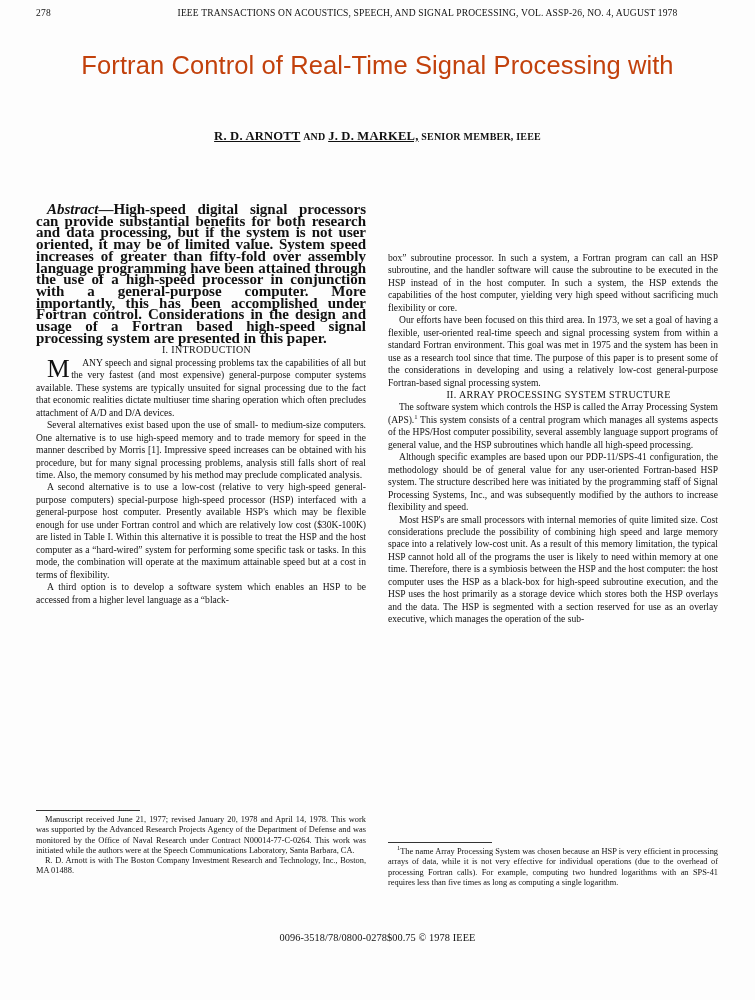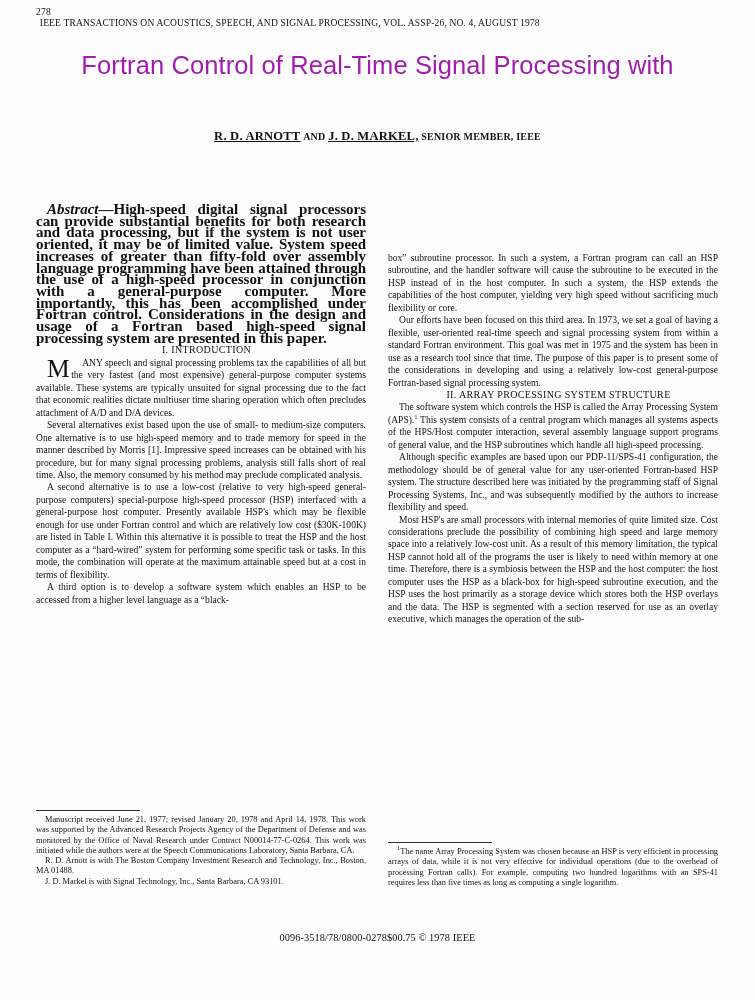--- a/index.html
+++ b/index.html
@@ -23,21 +23,20 @@
 
   
   .runhead {
     position: absolute;
     top: 7px;
     left: 36px;
     right: 36px;
     height: 14px;
     display: flex;
     align-items: baseline;
-    flex-direction: column;
   }
   .runhead-folio {
     font-size: 9.5px;
     letter-spacing: 0.3px;
     font-variant: small-caps;
     width: 100px;
   }
   .runhead-title {
     flex: 1;
     text-align: center;
@@ -55,21 +54,21 @@
     position: absolute;
     top: 32px;
     left: 60px;
     right: 60px;
     text-align: center;
     font-family: "Liberation Sans", sans-serif;
     font-size: 25.5px;
     font-weight: normal;
     line-height: 1.33;
     letter-spacing: 0.1px;
-    color: #a21caf;
+    color: #c2410c;
   }
   .title .tline { display: block; }
 
   
   .authors {
     position: absolute;
     top: 129px;
     left: 60px;
     right: 60px;
     text-align: center;
@@ -226,34 +225,33 @@
   </div>
 
   <div class="col col-right">
 
     <p class="noindent">box” subroutine processor. In such a system, a Fortran program can call an HSP subroutine, and the handler software will cause the subroutine to be executed in the HSP instead of in the host computer. In such a system, the HSP extends the capabilities of the host computer, yielding very high speed without sacrificing much flexibility or core.</p>
 
     <p>Our efforts have been focused on this third area. In 1973, we set a goal of having a flexible, user-oriented real-time speech and signal processing system from within a standard Fortran environment. This goal was met in 1975 and the system has been in use as a research tool since that time. The purpose of this paper is to present some of the considerations in developing and using a relatively low-cost general-purpose Fortran-based signal processing system.</p>
 
     <p class="sec-head"><span class="numeral">II. </span><span>Array Processing System Structure</span></p>
 
-    <p><span>The software system which controls the HSP is called the Array Processing System (APS).</span><sup class="fn">1</sup><span> This system consists of a central program which manages all systems aspects of the HPS/Host computer interaction, several assembly language support programs of general value, and the HSP subroutines which handle all high-speed processing.</span></p>
+    <p><span>The software system which controls the HSP is called the Array Processing System (APS).</span><sup class="fn">1</sup><span> This system consists of a central program which manages all systems aspects of the HPS/Host computer possibility, several assembly language support programs of general value, and the HSP subroutines which handle all high-speed processing.</span></p>
 
     <p>Although specific examples are based upon our PDP-11/SPS-41 configuration, the methodology should be of general value for any user-oriented Fortran-based HSP system. The structure described here was initiated by the programming staff of Signal Processing Systems, Inc., and was subsequently modified by the authors to increase flexibility and speed.</p>
 
     <p>Most HSP's are small processors with internal memories of quite limited size. Cost considerations preclude the possibility of combining high speed and large memory space into a relatively low-cost unit. As a result of this memory limitation, the typical HSP cannot hold all of the programs the user is likely to need within memory at one time. Therefore, there is a symbiosis between the HSP and the host computer: the host computer uses the HSP as a black-box for high-speed subroutine execution, and the HSP uses the host primarily as a storage device which stores both the HSP overlays and the data. The HSP is segmented with a section reserved for use as an overlay executive, which manages the operation of the sub-</p>
   </div>
 
   <div class="fn-rule fn-rule-left"></div>
   <div class="fn-rule fn-rule-right"></div>
 
   <div class="footnotes footnotes-left">
     <p>Manuscript received June 21, 1977; revised January 20, 1978 and April 14, 1978. This work was supported by the Advanced Research Projects Agency of the Department of Defense and was monitored by the Office of Naval Research under Contract N00014-77-C-0264. This work was initiated while the authors were at the Speech Communications Laboratory, Santa Barbara, CA.</p>
     <p class="tight">R. D. Arnott is with The Boston Company Investment Research and Technology, Inc., Boston, MA 01488.</p>
-    <p class="tight">J. D. Markel is with Signal Technology, Inc., Santa Barbara, CA 93101.</p>
   </div>
 
   <div class="footnotes footnotes-right">
     <p><sup>1</sup><span>The name Array Processing System was chosen because an HSP is very efficient in processing arrays of data, while it is not very effective for individual operations (due to the overhead of processing Fortran calls). For example, computing two hundred logarithms with an SPS-41 requires less than five times as long as computing a single logarithm.</span></p>
   </div>
 
   <div class="footer">0096-3518/78/0800-0278$00.75 © 1978 IEEE</div>
 
 </div>
 

